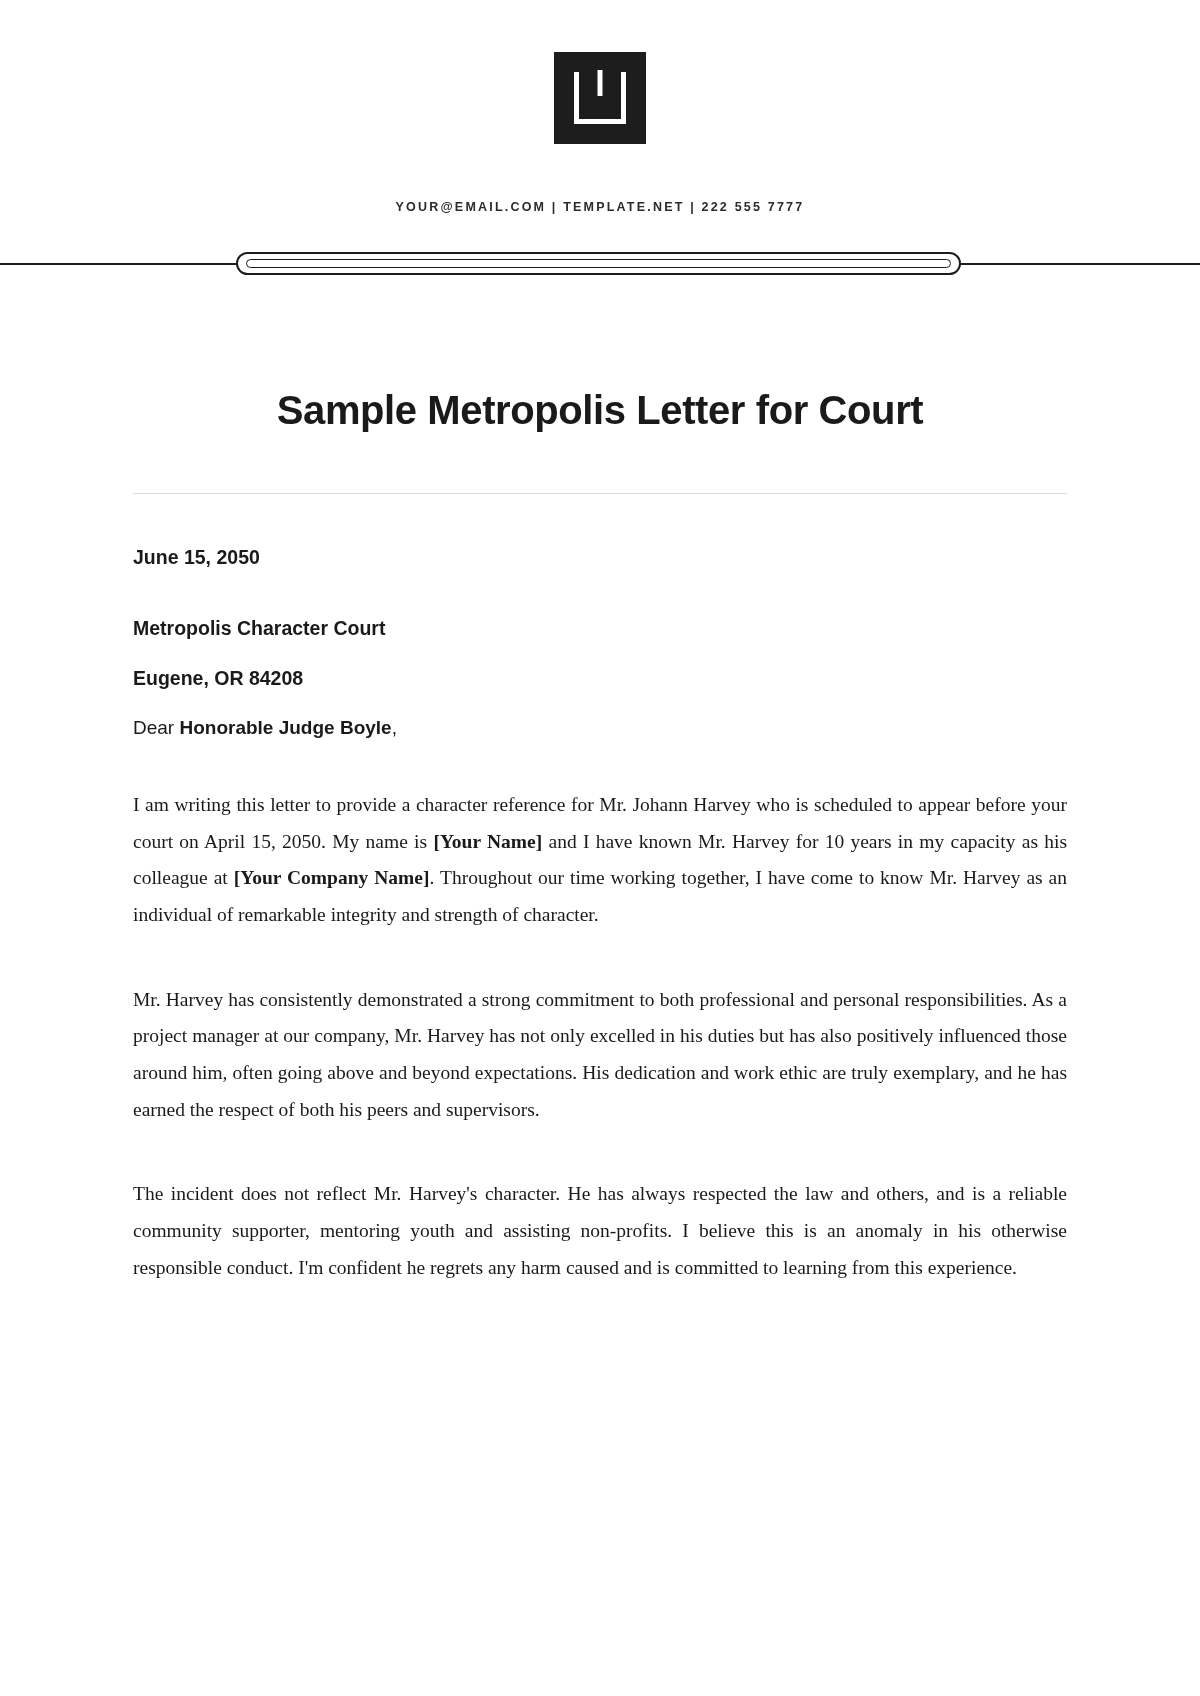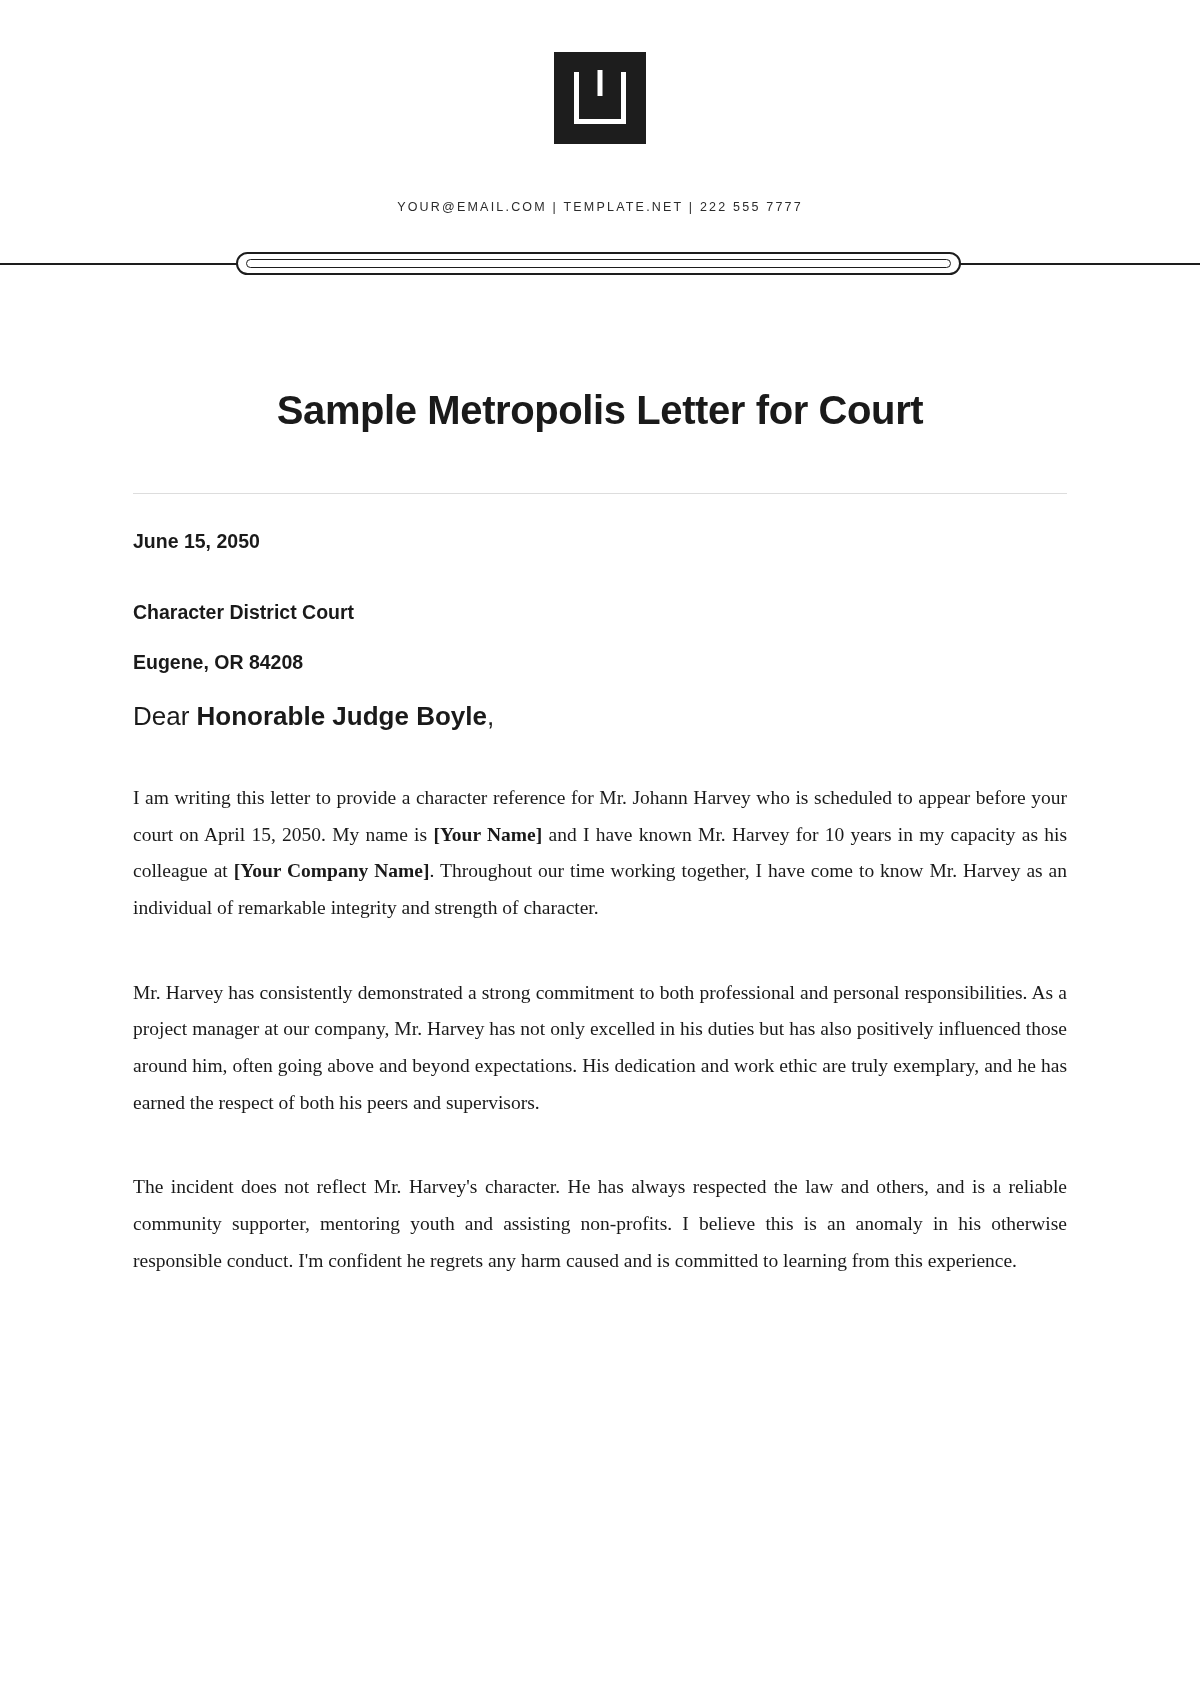--- a/index.html
+++ b/index.html
@@ -55,21 +55,21 @@
     width: 5px;
     height: 26px;
     background: #ffffff;
   }
 
   .contact-line {
     margin-top: 56px;
     font-size: 12.5px;
     letter-spacing: 2.2px;
     color: #2b2b2b;
-    font-weight: 400;
+    font-weight: 700;
   }
 
   
   .rule-wrap {
     position: relative;
     margin-top: 38px;
     height: 24px;
   }
   .rule-line {
     position: absolute;
@@ -116,37 +116,37 @@
     color: #1a1a1a;
   }
 
   .title-underline {
     height: 1px;
     background: #dddddd;
     margin-top: 60px;
   }
 
   .date-line {
-    margin-top: 36px;
+    margin-top: 52px;
     font-size: 19.5px;
     font-weight: 700;
   }
 
   .recipient {
     margin-top: 48px;
   }
   .recipient div {
     font-size: 19.5px;
     font-weight: 700;
     margin-bottom: 27px;
   }
 
   .salutation {
     margin-top: 24px;
-    font-size: 26px;
+    font-size: 19px;
     font-weight: 400;
   }
   .salutation b { font-weight: 700; }
 
   .para {
     margin-top: 48px;
     font-size: 19.5px;
     line-height: 1.88;
     text-align: justify;
     text-justify: inter-word;
@@ -174,21 +174,21 @@
   </div>
 
   <div class="content">
 
     <div class="doc-title">Sample Metropolis Letter for Court</div>
     <div class="title-underline"></div>
 
     <div class="date-line">June 15, 2050</div>
 
     <div class="recipient">
-      <div>Character District Court</div>
+      <div>Metropolis Character Court</div>
       <div>Eugene, OR 84208</div>
     </div>
 
     <div class="salutation">
       <span>Dear </span><b>Honorable Judge Boyle</b><span>,</span>
     </div>
 
     <p class="para"><span>I am writing this letter to provide a character reference for Mr. Johann Harvey who is scheduled to appear before your court on April 15, 2050. My name is </span><b>[Your Name]</b><span> and I have known Mr. Harvey for 10 years in my capacity as his colleague at </span><b>[Your Company Name]</b><span>. Throughout our time working together, I have come to know Mr. Harvey as an individual of remarkable integrity and strength of character.</span></p>
 
     <p class="para">Mr. Harvey has consistently demonstrated a strong commitment to both professional and personal responsibilities. As a project manager at our company, Mr. Harvey has not only excelled in his duties but has also positively influenced those around him, often going above and beyond expectations. His dedication and work ethic are truly exemplary, and he has earned the respect of both his peers and supervisors.</p>

